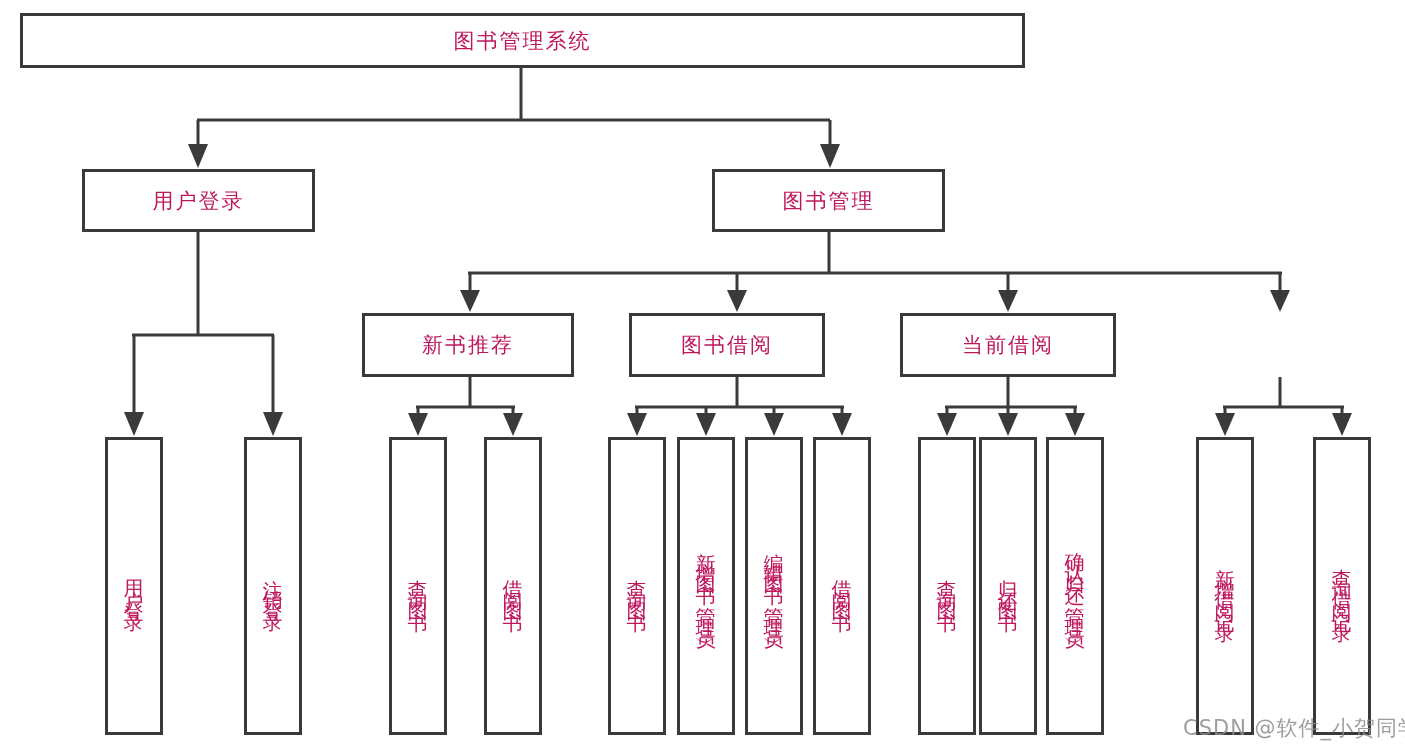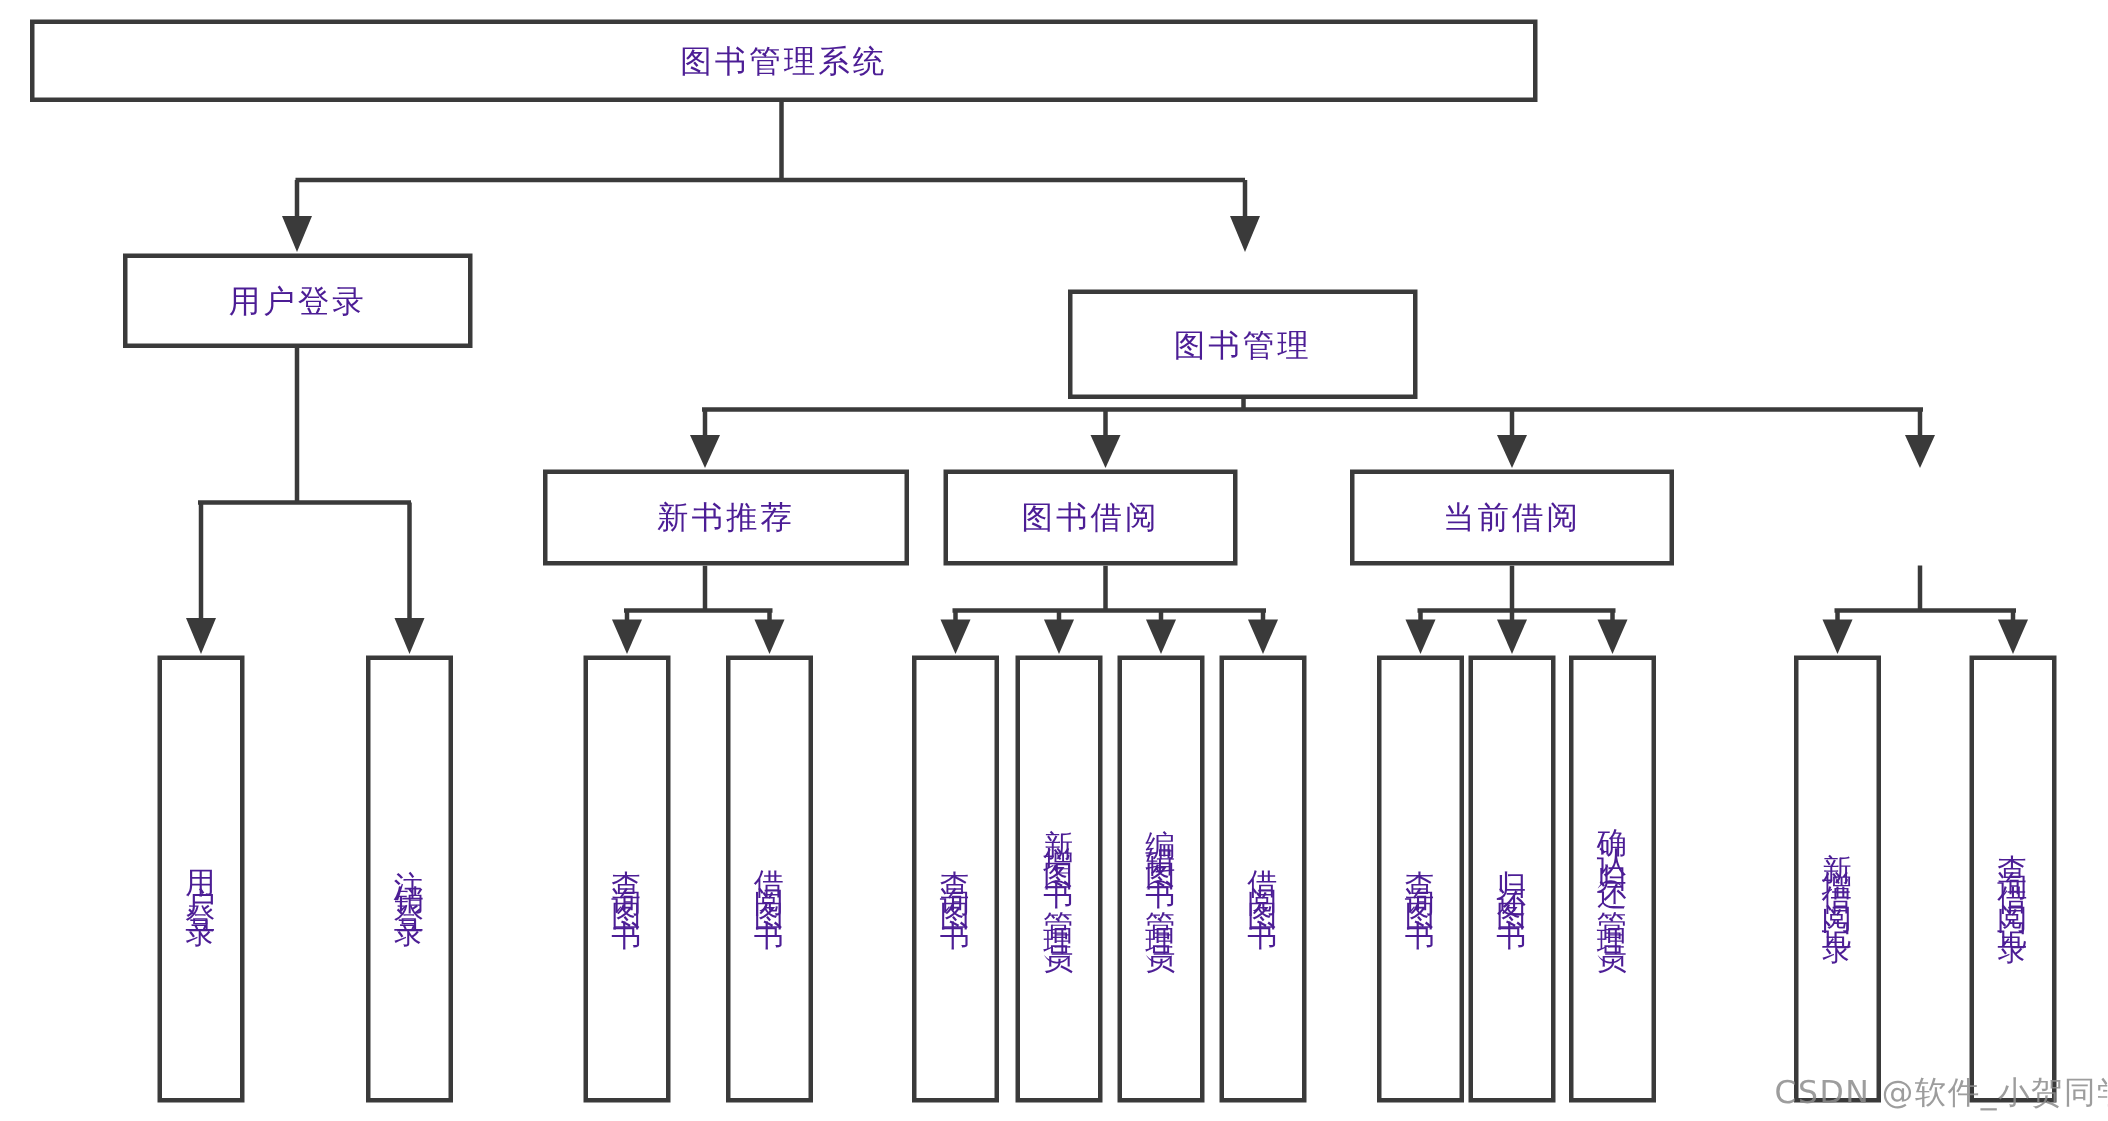--- a/index.html
+++ b/index.html
@@ -17,40 +17,40 @@
     z-index: 0;
   }
   .node {
     position: absolute;
     box-sizing: border-box;
     border: 3px solid #3a3a3a;
     background: #ffffff;
     display: flex;
     align-items: center;
     justify-content: center;
-    color: #4c1d95;
+    color: #be185d;
     z-index: 1;
   }
   .node.h { font-size: 21px; letter-spacing: 2px; }
   .node.root { font-size: 21px; }
   .node.v span {
     writing-mode: vertical-rl;
     text-orientation: mixed;
     font-size: 20px;
     letter-spacing: 11px;
     line-height: 1;
     white-space: nowrap;
   }
   
   .n-root  { left: 20px;  top: 13px;  width: 1005px; height: 55px; }
   
   .n-l2a   { left: 82px;  top: 169px; width: 233px; height: 63px; }
-  .n-l2b   { left: 712px; top: 169px; width: 233px; height: 73px; margin-top: 24px; }
-  
-  .n-l3a   { left: 362px;  top: 313px; width: 244px; height: 64px; }
+  .n-l2b   { left: 712px; top: 169px; width: 233px; height: 63px; }
+  
+  .n-l3a   { left: 362px;  top: 313px; width: 212px; height: 64px; }
   .n-l3b   { left: 629px;  top: 313px; width: 196px; height: 64px; }
   .n-l3c   { left: 900px;  top: 313px; width: 216px; height: 64px; }
   .n-l3d   { left: 1172px; top: 313px; width: 216px; height: 64px; }
   
   .leaf { top: 437px; width: 58px; height: 298px; }
   .n-lf1  { left: 105px;  }
   .n-lf2  { left: 244px;  }
   .n-lf3  { left: 389px;  }
   .n-lf4  { left: 484px;  }
   .n-lf5  { left: 608px;  }

